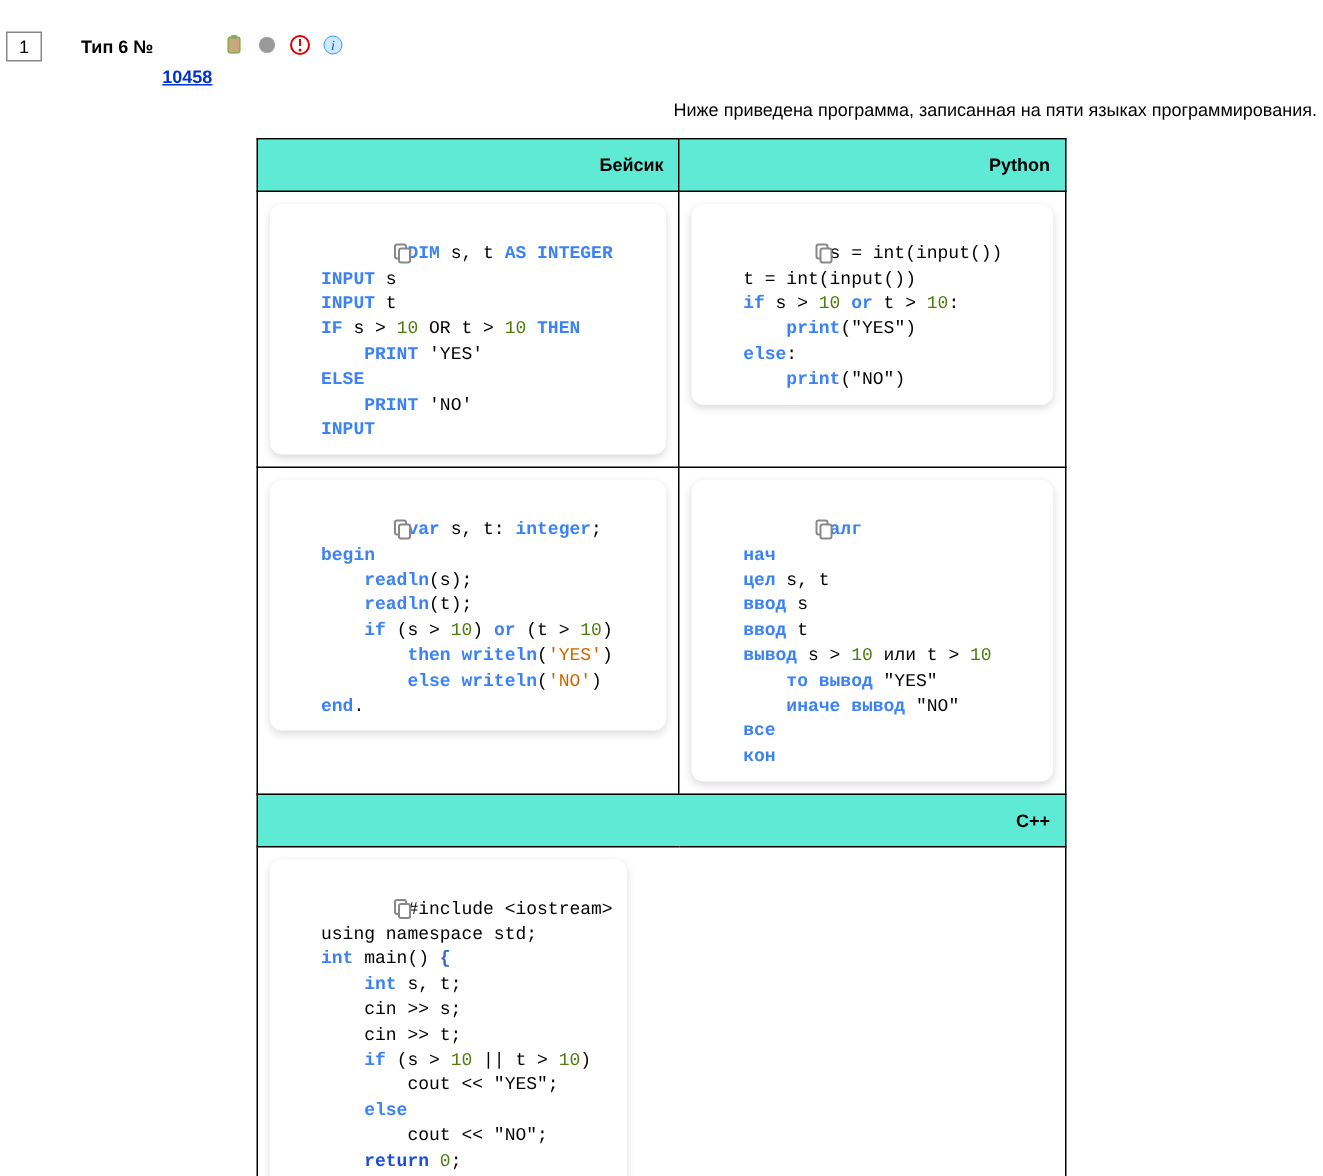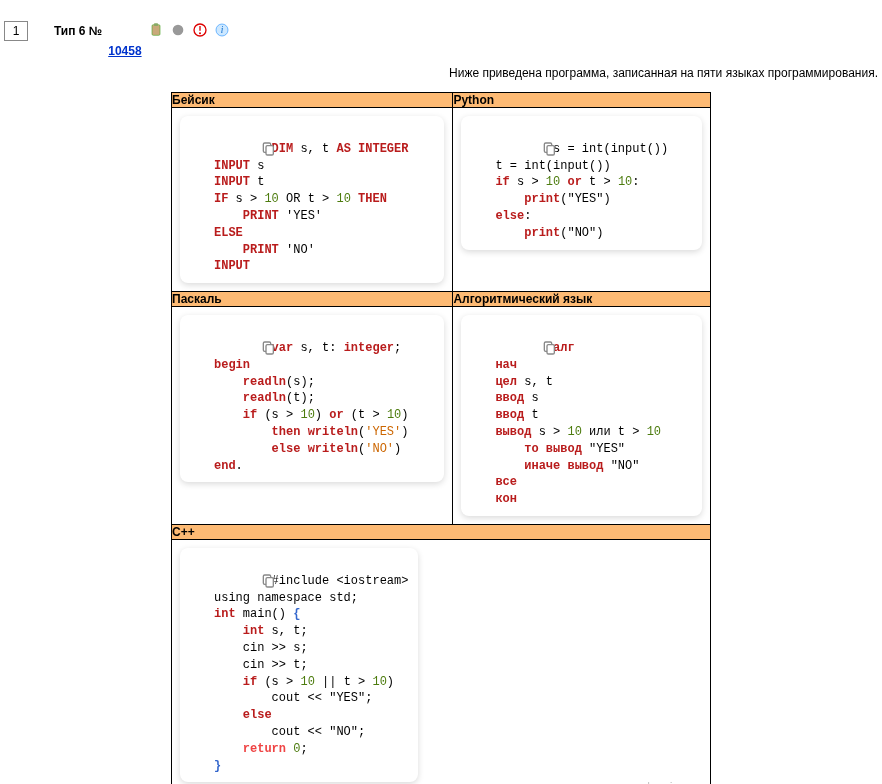--- a/index.html
+++ b/index.html
@@ -47,24 +47,24 @@
   }
   .code-table {
     border-collapse: collapse;
     margin: 0 auto;
     width: 540px;
   }
   .code-table th, .code-table td {
     border: 1px solid #000;
   }
   .code-table th {
-    background: #fdba74;
+    background: #5eead4;
     font-weight: bold;
-    padding: 0;
-    text-align: left;
+    padding: 10px;
+    text-align: right;
   }
   .code-cell {
     padding: 8px;
     vertical-align: top;
     position: relative;
   }
   .code-block {
     position: relative;
     background: #fff;
     border-radius: 8px;
@@ -76,25 +76,25 @@
     line-height: 1.4;
   }
   .copy-icon {
     position: absolute;
     left: 8px;
     top: 8px;
     width: 16px;
     height: 16px;
     cursor: pointer;
   }
-  .kw { color: #b91c1c; font-weight: bold; }
+  .kw { color: #3b82f6; font-weight: bold; }
   .num { color: #4d7c0f; }
   .str { color: #cc6600; }
   .op-blue { color: #3366cc; font-weight: bold; }
-  .red-kw { color: #ef4444; font-weight: bold;}
+  .red-kw { color: #1d4ed8; font-weight: bold;}
   .watermark {
     text-align: right;
     font-size: 10px;
     color: #bbb;
     padding-right: 4px;
     font-family: Liberation Mono, monospace;
   }
 </style>
 </head>
 <body>
@@ -164,24 +164,20 @@
                 <rect x="5" y="3" width="11" height="14" rx="2" fill="none" stroke="#888" stroke-width="2"></rect>
                 <rect x="9" y="7" width="11" height="14" rx="2" fill="#fff" stroke="#888" stroke-width="2"></rect>
               </svg>
         </span>s = int(input())
 t = int(input())
 <span class="kw">if</span> s &gt; <span class="num">10</span> <span class="kw">or</span> t &gt; <span class="num">10</span>:
     <span class="kw">print</span>("YES")
 <span class="kw">else</span>:
     <span class="kw">print</span>("NO")</div>
     </td>
-  </tr>
-  <tr>
-    <th>Паскаль</th>
-    <th>Алгоритмический язык</th>
   </tr>
   <tr>
     <td class="code-cell">
       <div class="code-block">
         <span class="copy-icon">
           <svg viewBox="0 0 24 24">
                 <rect x="5" y="3" width="11" height="14" rx="2" fill="none" stroke="#888" stroke-width="2"></rect>
                 <rect x="9" y="7" width="11" height="14" rx="2" fill="#fff" stroke="#888" stroke-width="2"></rect>
               </svg>
         </span><span class="kw">var</span> s, t: <span class="kw">integer</span>;

